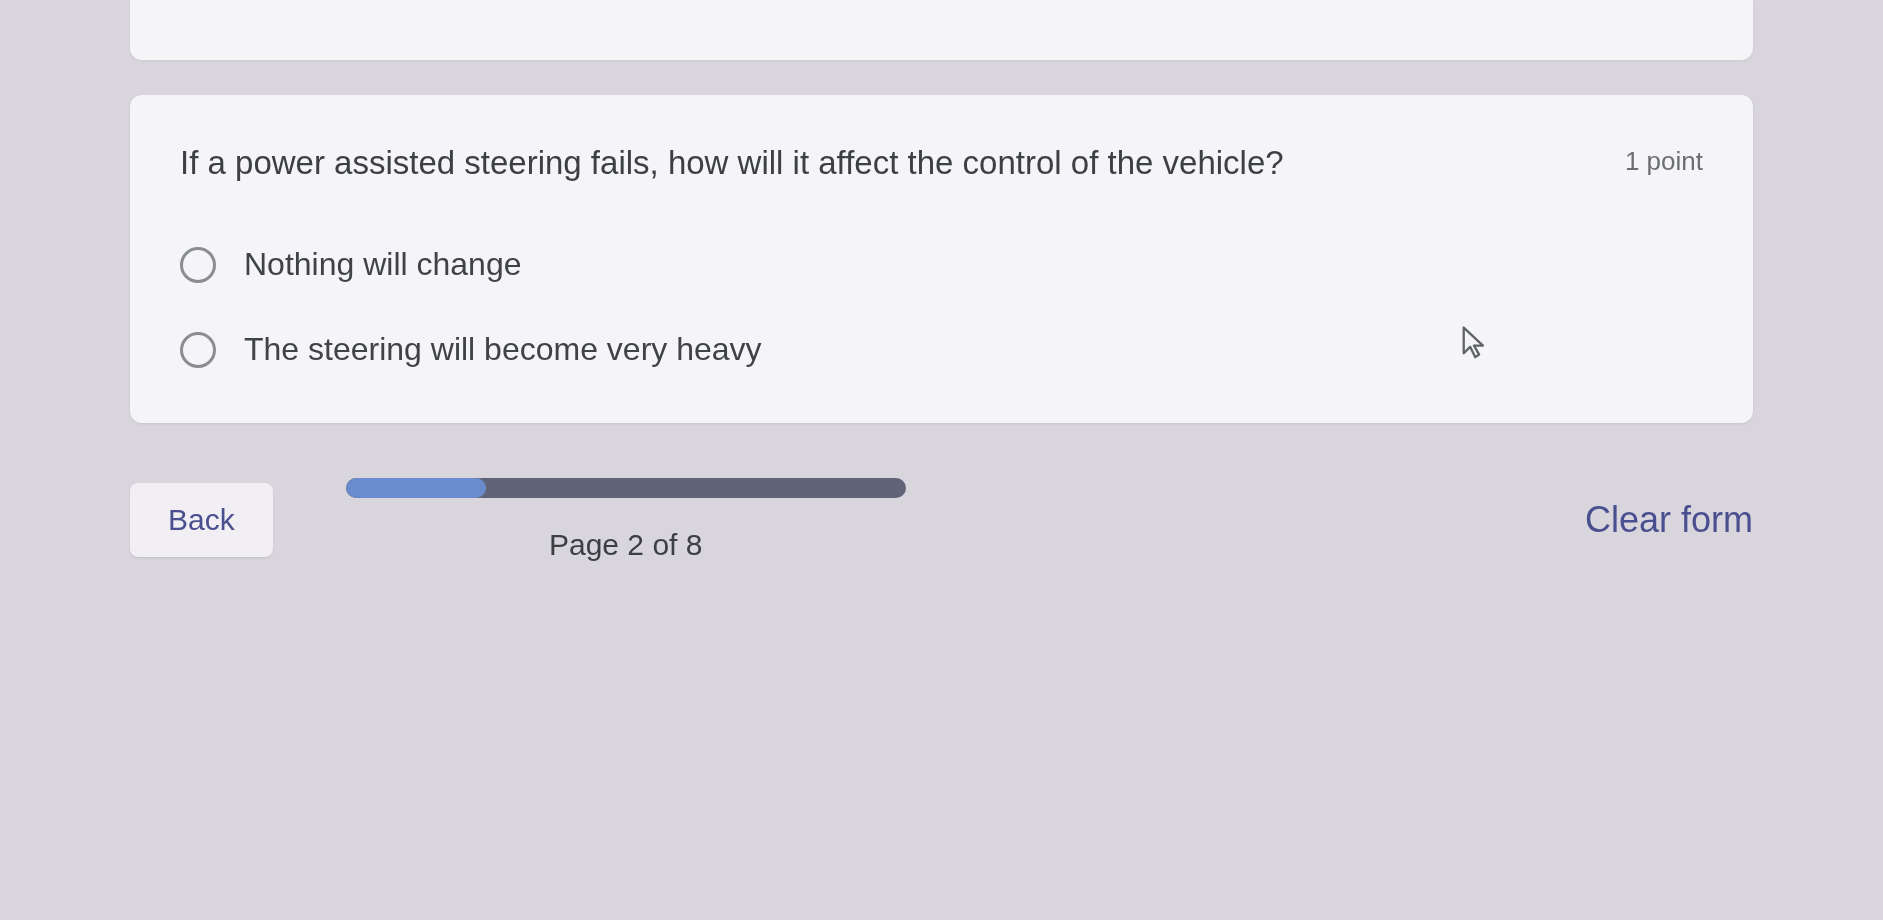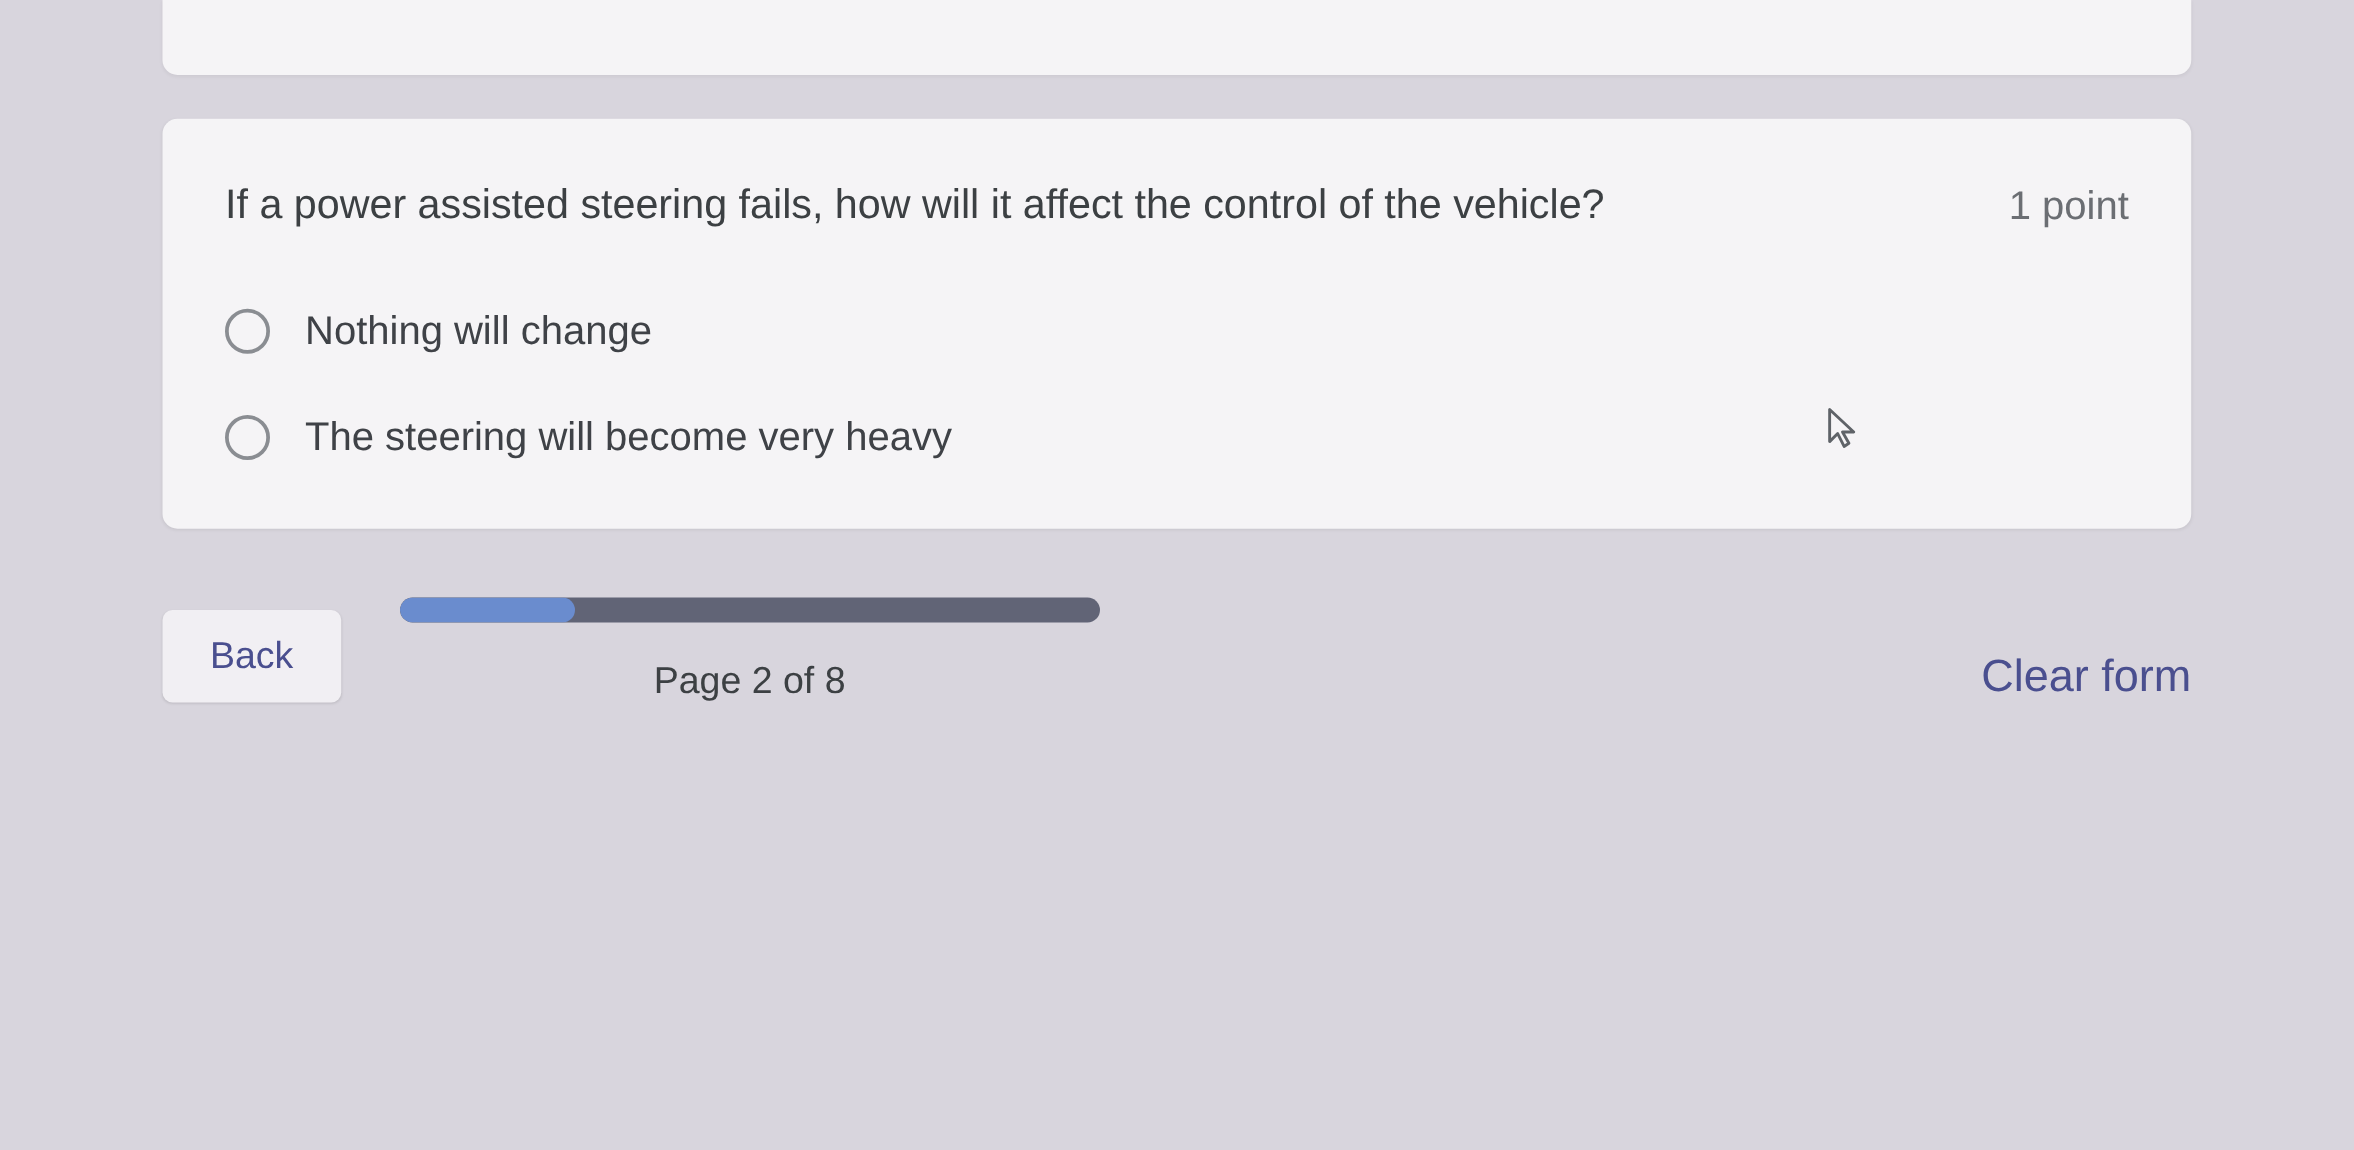--- a/index.html
+++ b/index.html
@@ -38,21 +38,21 @@
       align-items: flex-start;
       margin-bottom: 60px;
     }
     .question-text {
       font-size: 33px;
       color: #3c4043;
       font-weight: 400;
       line-height: 1.4;
     }
     .points-text {
-      font-size: 32px;
+      font-size: 26px;
       color: #6b6e73;
       white-space: nowrap;
       margin-left: 30px;
       margin-top: 6px;
     }
     .options {
       display: flex;
       flex-direction: column;
       gap: 48px;
     }
@@ -70,23 +70,23 @@
       flex-shrink: 0;
       background: transparent;
     }
     .option-label {
       font-size: 32px;
       color: #3f4247;
       font-weight: 400;
     }
     .footer {
       display: flex;
-      align-items: flex-end;
+      align-items: center;
       margin-top: 55px;
-      gap: 12px;
+      gap: 38px;
     }
     .btn {
       background-color: #f1eff3;
       border: none;
       border-radius: 8px;
       padding: 20px 38px;
       font-size: 30px;
       color: #4a4f8f;
       cursor: pointer;
       font-weight: 400;

